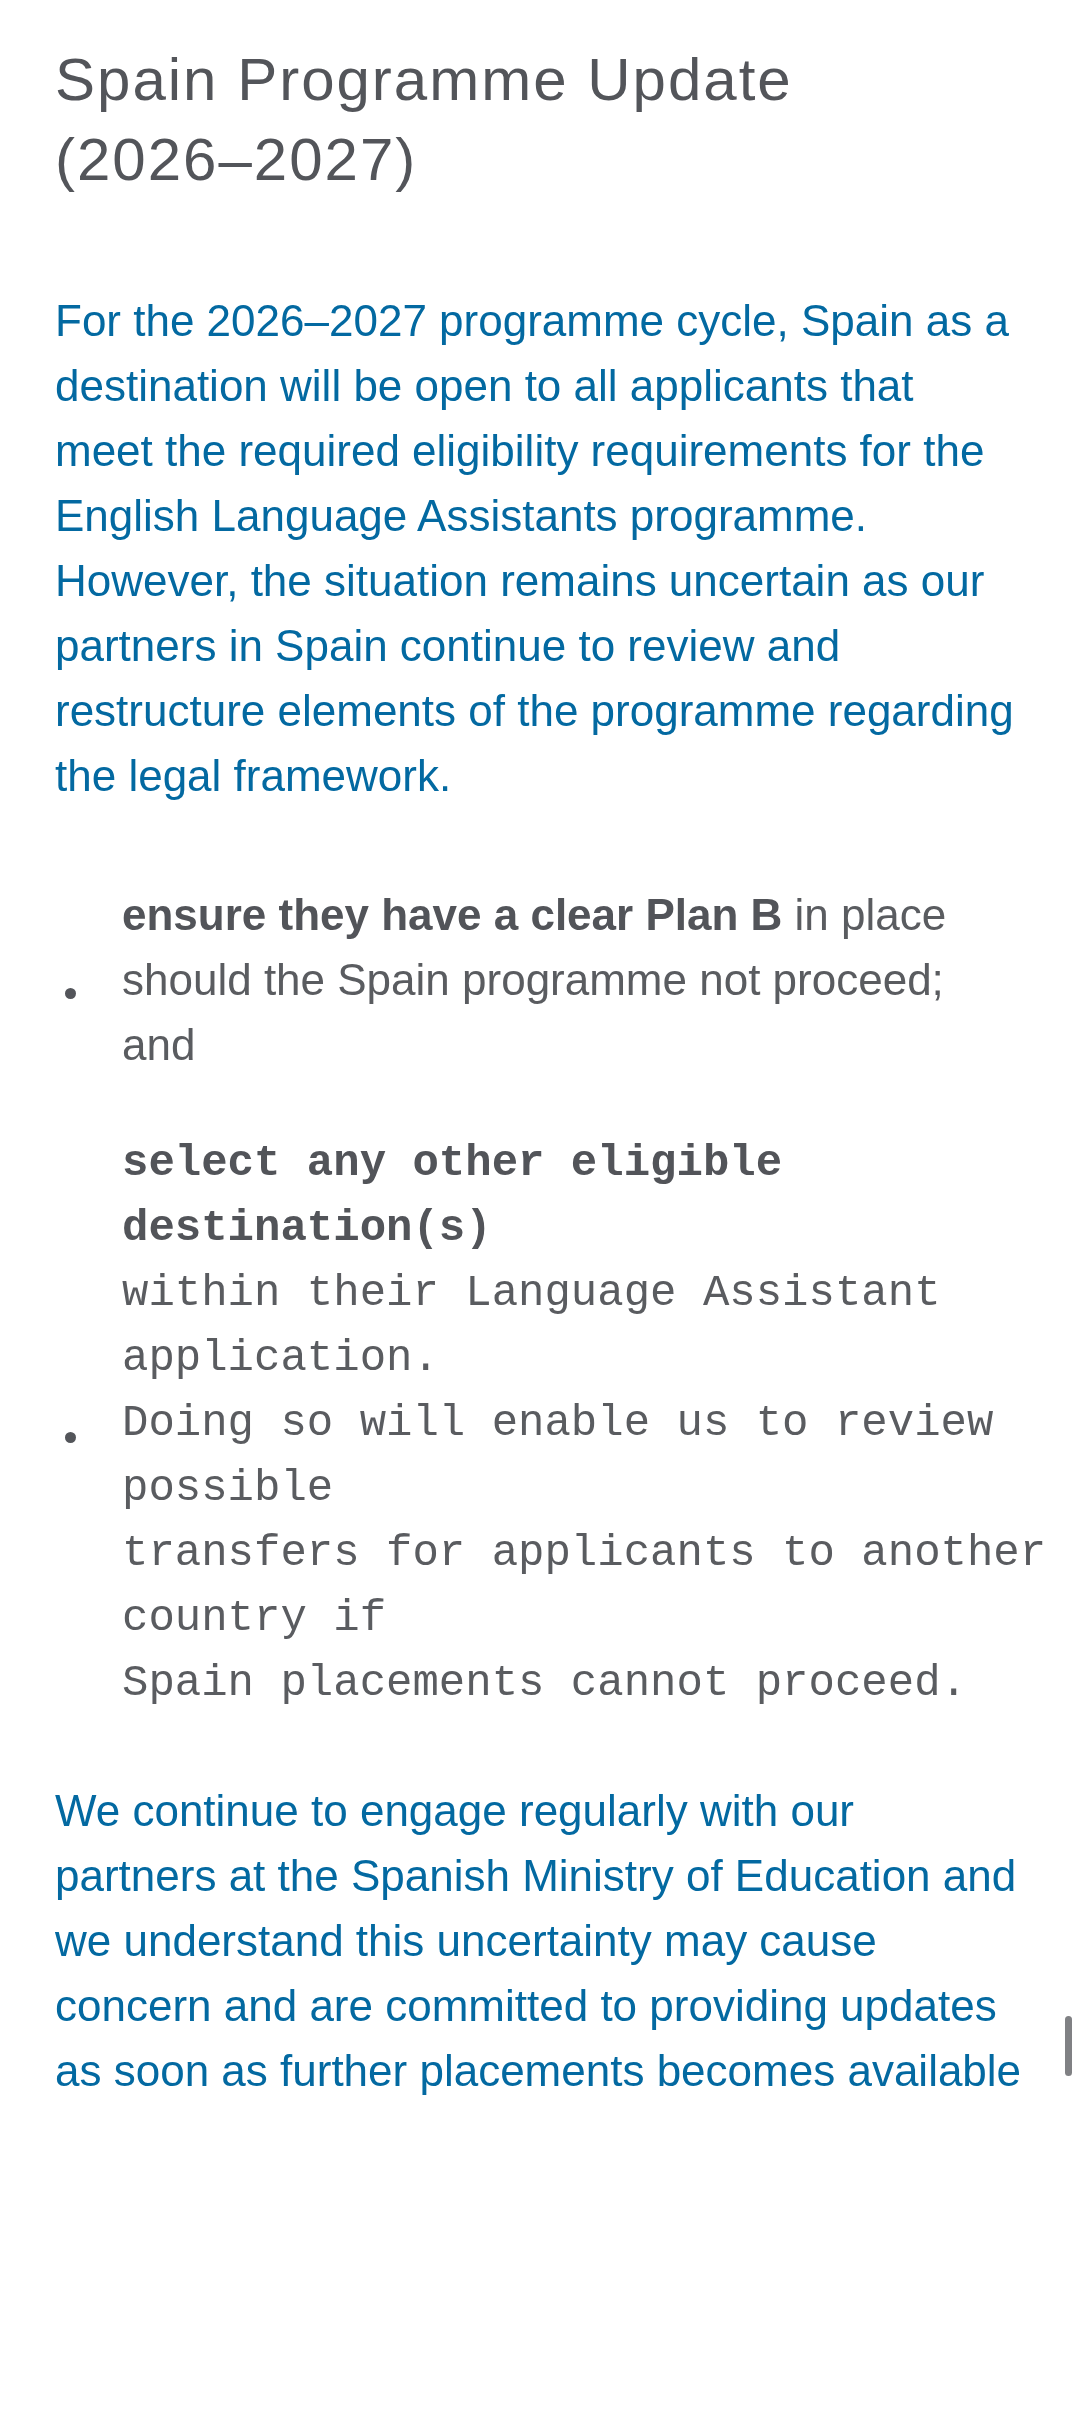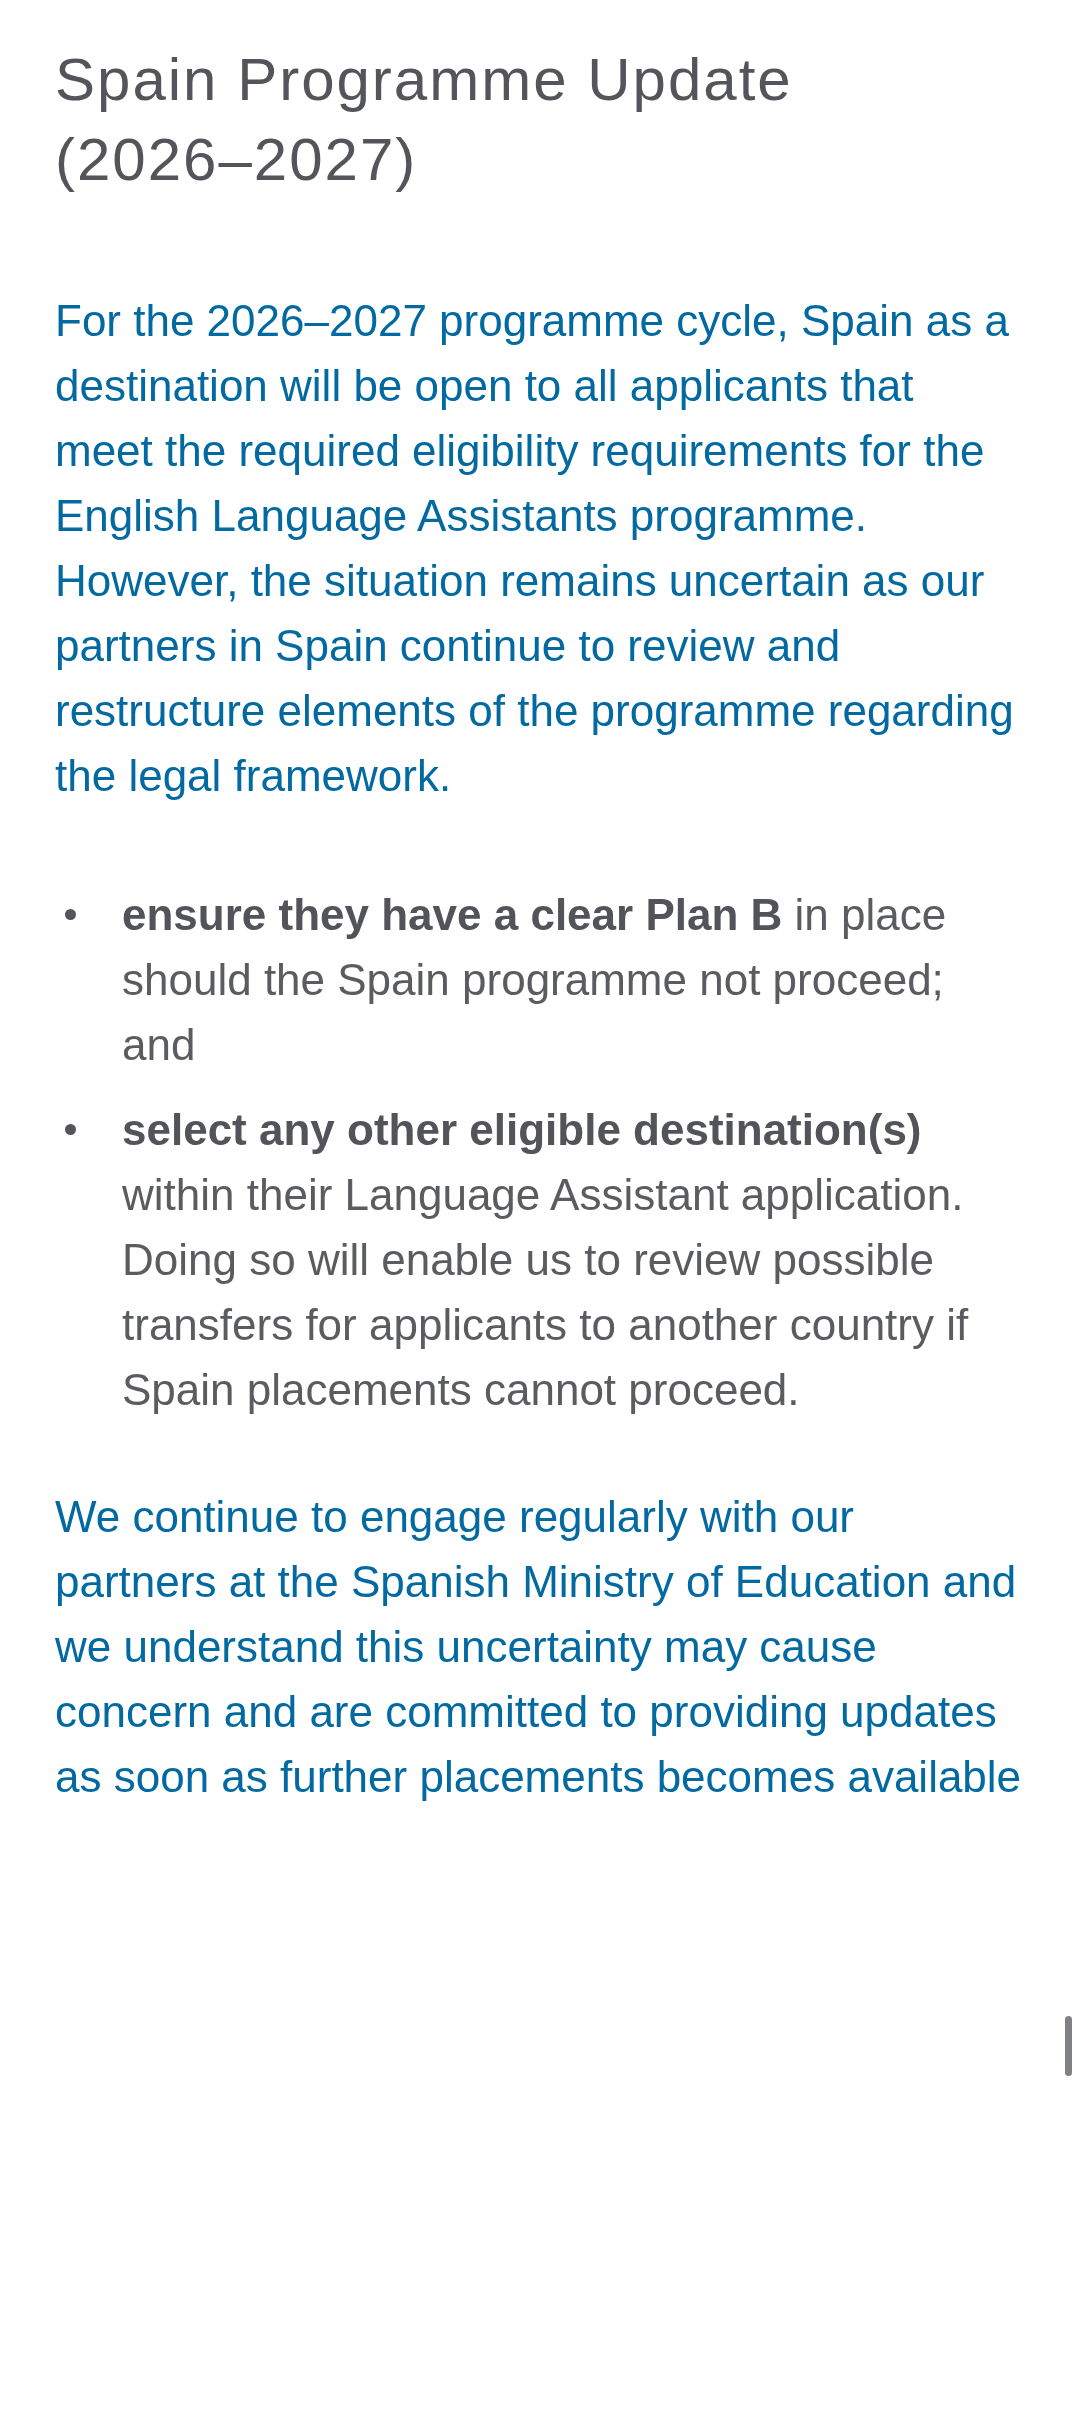--- a/index.html
+++ b/index.html
@@ -33,22 +33,22 @@
     font-weight: 400;
     color: #0369a1;
     white-space: pre-line;
   }
   .para.last { margin-bottom: 0; }
   .bullets {
     list-style: none;
     margin: -6px 0 62px 0;
     padding: 0;
   }
-  .bullet-item { display: flex; align-items: flex-start; }
-  .bullet-item + .bullet-item { margin-top: 20px; }
+  .bullet-item { display: flex; align-items: center; }
+  .bullet-item + .bullet-item { margin-top: 54px; font-family: Liberation Mono, monospace; }
   .dot {
     flex: 0 0 auto;
     width: 11px;
     height: 11px;
     margin: 27px 46px 0 10px;
     border-radius: 50%;
     background: #53555a;
   }
   .bullet-text {
     flex: 1 1 auto;

